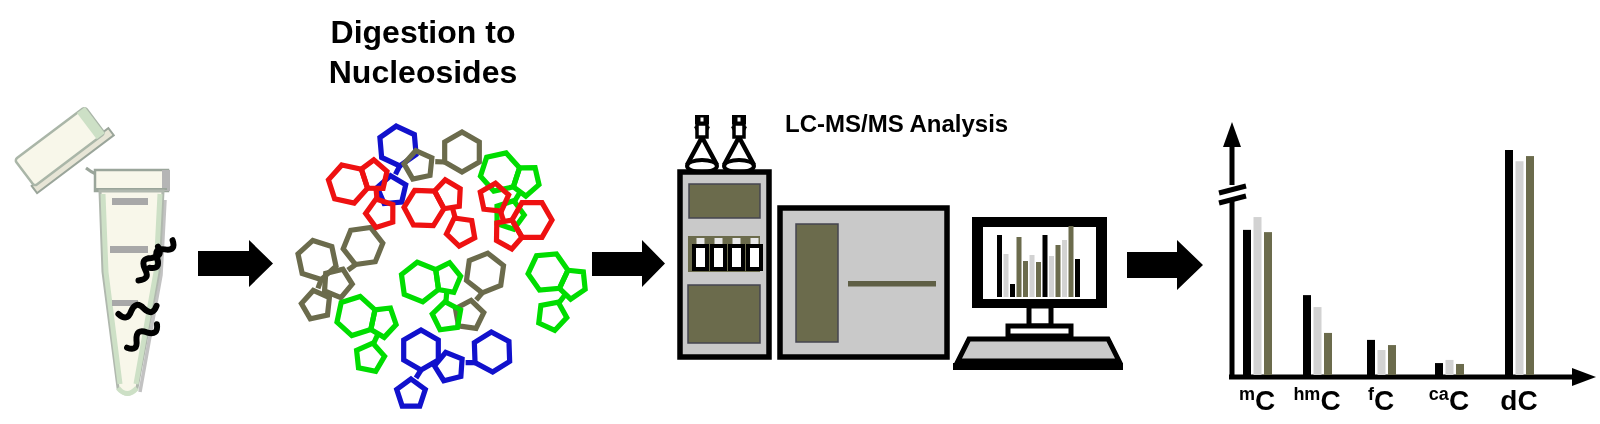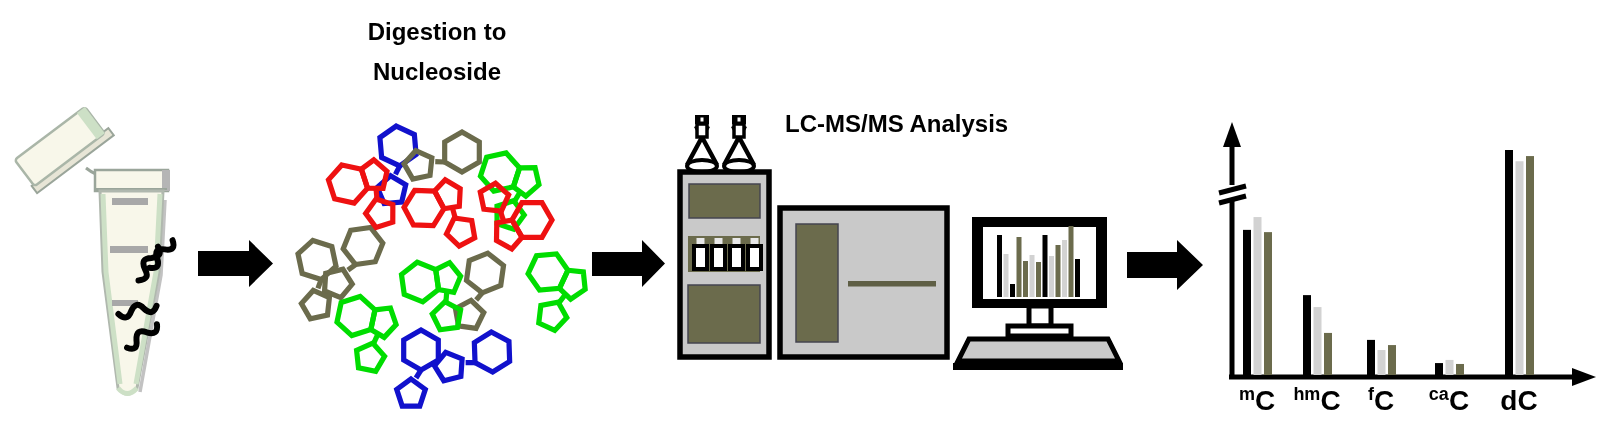--- a/index.html
+++ b/index.html
@@ -1,34 +1,34 @@
 <!DOCTYPE html>
 <html><head>
 <meta charset="utf-8">
 <style>
   html,body{margin:0;padding:0;background:#fff;}
   .canvas{position:relative;width:1600px;height:424px;background:#ffffff;overflow:hidden;
           font-family:"Liberation Sans",sans-serif;}
   .step-title{position:absolute;font-weight:bold;color:#000;white-space:pre-line;}
   #t1{left:46px;top:54px;font-size:34px;}
-  #t2{left:312px;top:12px;width:250px;text-align:center;font-size:24px;line-height:40px;}
+  #t2{left:298px;top:12px;width:250px;text-align:center;font-size:32px;line-height:40px;}
   #t3{left:785px;top:110px;font-size:24px;}
   #t4{left:1145px;top:38px;width:460px;text-align:center;font-size:33px;line-height:40px;}
   svg{position:absolute;left:0;top:0;}
   .nuc{fill:none;stroke-width:5.2;stroke-linejoin:miter;}
   .axis{stroke:#000;stroke-width:5;}
   .bar-label{font-family:"Liberation Sans",sans-serif;font-weight:bold;fill:#000;}
 </style>
 </head>
 <body>
 
 <div class="canvas">
 
 
-  <div id="t2" class="step-title"><span>Digestion to</span><br><span>Nucleoside</span></div>
+  <div id="t2" class="step-title"><span>Digestion to</span><br><span>Nucleosides</span></div>
 
   <div id="t3" class="step-title">LC-MS/MS Analysis</div>
 
   <div id="t4" class="step-title"><br></div>
 
   <svg width="1600" height="424" viewBox="0 0 1600 424">
 
     <g>
 
       <g transform="translate(60,147) rotate(-37)">

